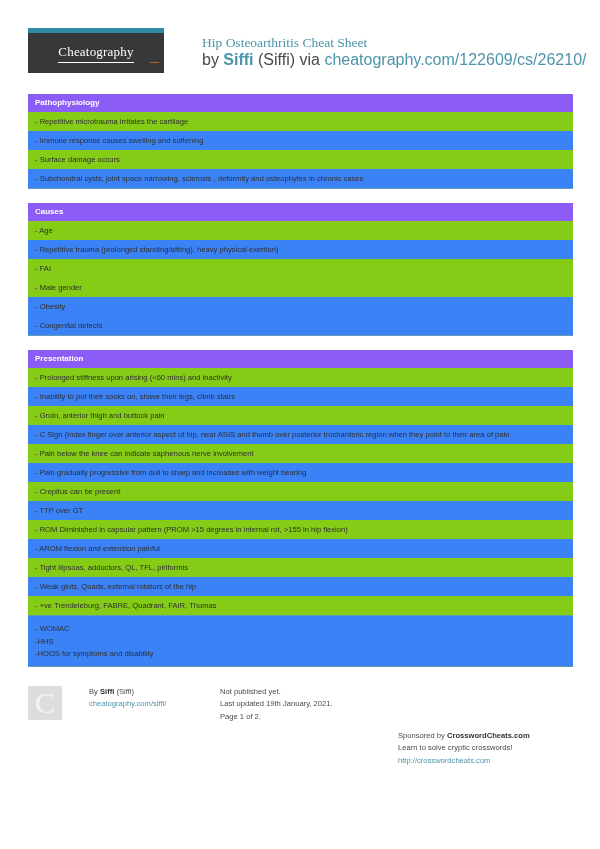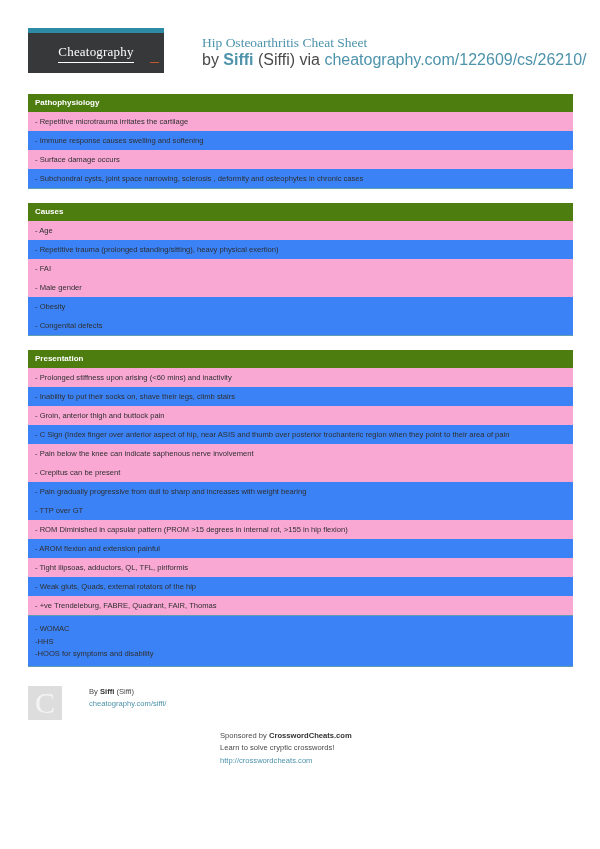--- a/index.html
+++ b/index.html
@@ -99,39 +99,39 @@
   }
   .byline a, .byline .nm {
     color: #4d93ab;
     text-decoration: none;
   }
   .byline .nm { font-weight: bold; }
 
   
   .section { margin-top: 14px; }
   .section-title {
-    background: #4d7c0f;
+    background: #8b5cf6;
     color: #ffffff;
     font-size: 8px;
     font-weight: bold;
     padding: 4px 6px 4px 7px;
     line-height: 10px;
   }
   .table { border-bottom: 1.5px solid #5f9db3; }
   .row {
     font-size: 7.6px;
     line-height: 9px;
     padding: 5px 7px 5px 7px;
     color: #2f2f2f;
     background: #3b82f6;
     white-space: nowrap;
     overflow: hidden;
     text-overflow: clip;
   }
-  .row.alt { background: #f9a8d4; }
+  .row.alt { background: #84cc16; }
   .row.multi { white-space: normal; line-height: 12.5px; padding-top: 7px; padding-bottom: 5px; }
   .row.multi .ln { display: block; }
 
   
   .footer {
     margin-top: 17px;
     display: flex;
     border-top: 0;
     padding-top: 2px;
   }
@@ -198,22 +198,22 @@
     </div>
 
     <div class="section">
       <div class="section-title">Presentation</div>
       <div class="table">
         <div class="row alt">- Prolonged stiffness upon arising (&lt;60 mins) and inactivity</div>
         <div class="row">- Inability to put their socks on, shave their legs, climb stairs</div>
         <div class="row alt">- Groin, anterior thigh and buttock pain</div>
         <div class="row">- C Sign (Index finger over anterior aspect of hip, near ASIS and thumb over posterior trochanteric region when they point to their area of pain</div>
         <div class="row alt">- Pain below the knee can indicate saphenous nerve involvement</div>
+        <div class="row">- Pain gradually progressive from dull to sharp and increases with weight bearing</div>
         <div class="row alt">- Crepitus can be present</div>
-        <div class="row">- Pain gradually progressive from dull to sharp and increases with weight bearing</div>
         <div class="row">- TTP over GT</div>
         <div class="row alt">- ROM Diminished in capsular pattern (PROM &gt;15 degrees in internal rot, &gt;155 in hip flexion)</div>
         <div class="row">- AROM flexion and extension painful</div>
         <div class="row alt">- Tight ilipsoas, adductors, QL, TFL, piriformis</div>
         <div class="row">- Weak gluts, Quads, external rotators of the hip</div>
         <div class="row alt">- +ve Trendeleburg, FABRE, Quadrant, FAIR, Thomas</div>
       </div>
       <div class="table">
         <div class="row multi">
           <span class="ln">- WOMAC</span>
@@ -224,20 +224,25 @@
     </div>
 
     <div class="footer">
       <div class="f-col f-col-1">
         <div class="avatar">C</div>
         <div class="f-meta">
           <div><span>By </span><span class="strong">Siffi</span><span> (Siffi)</span></div>
           <div><a class="f-link" href="#">cheatography.com/siffi/</a></div>
         </div>
       </div>
+      <div class="f-col f-col-2">
+        <div>Not published yet.</div>
+        <div>Last updated 19th January, 2021.</div>
+        <div>Page 1 of 2.</div>
+      </div>
       <div class="f-col f-col-3">
         <div><span>Sponsored by </span><span class="f-spon-name">CrosswordCheats.com</span></div>
         <div>Learn to solve cryptic crosswords!</div>
         <div><a class="f-link" href="#">http://crosswordcheats.com</a></div>
       </div>
     </div>
 
   </div>
 </div>
 

